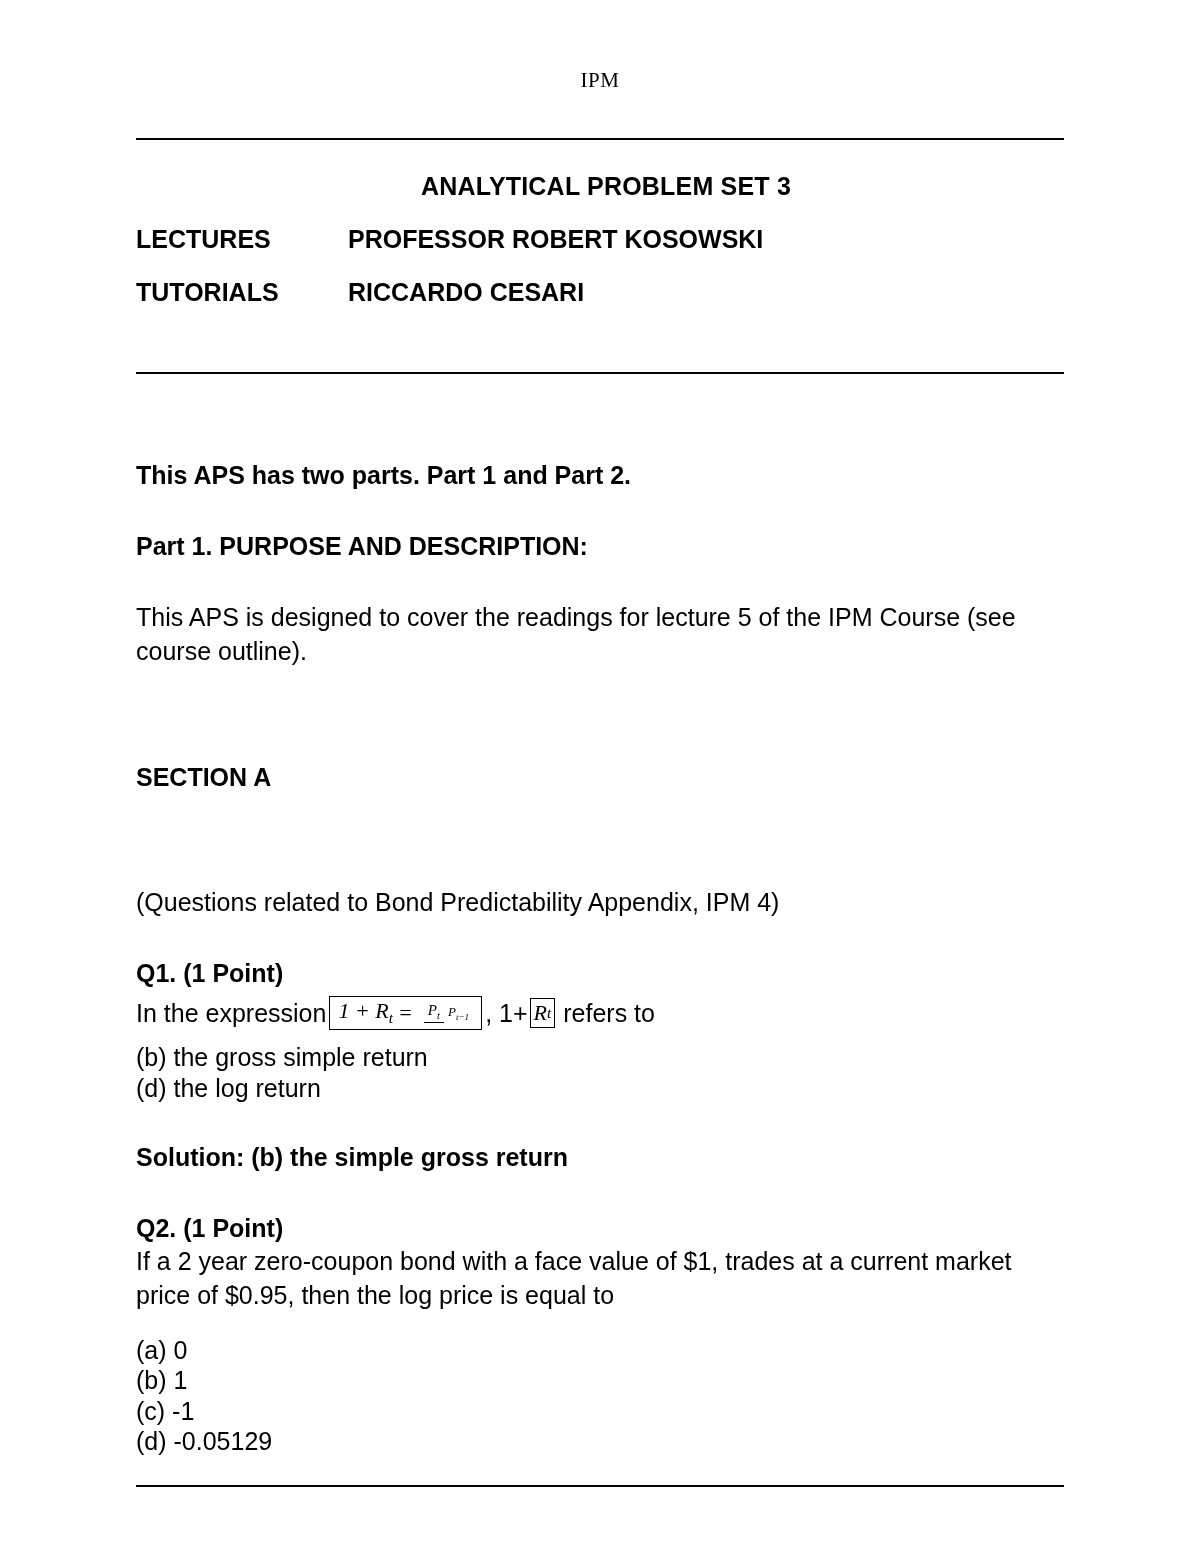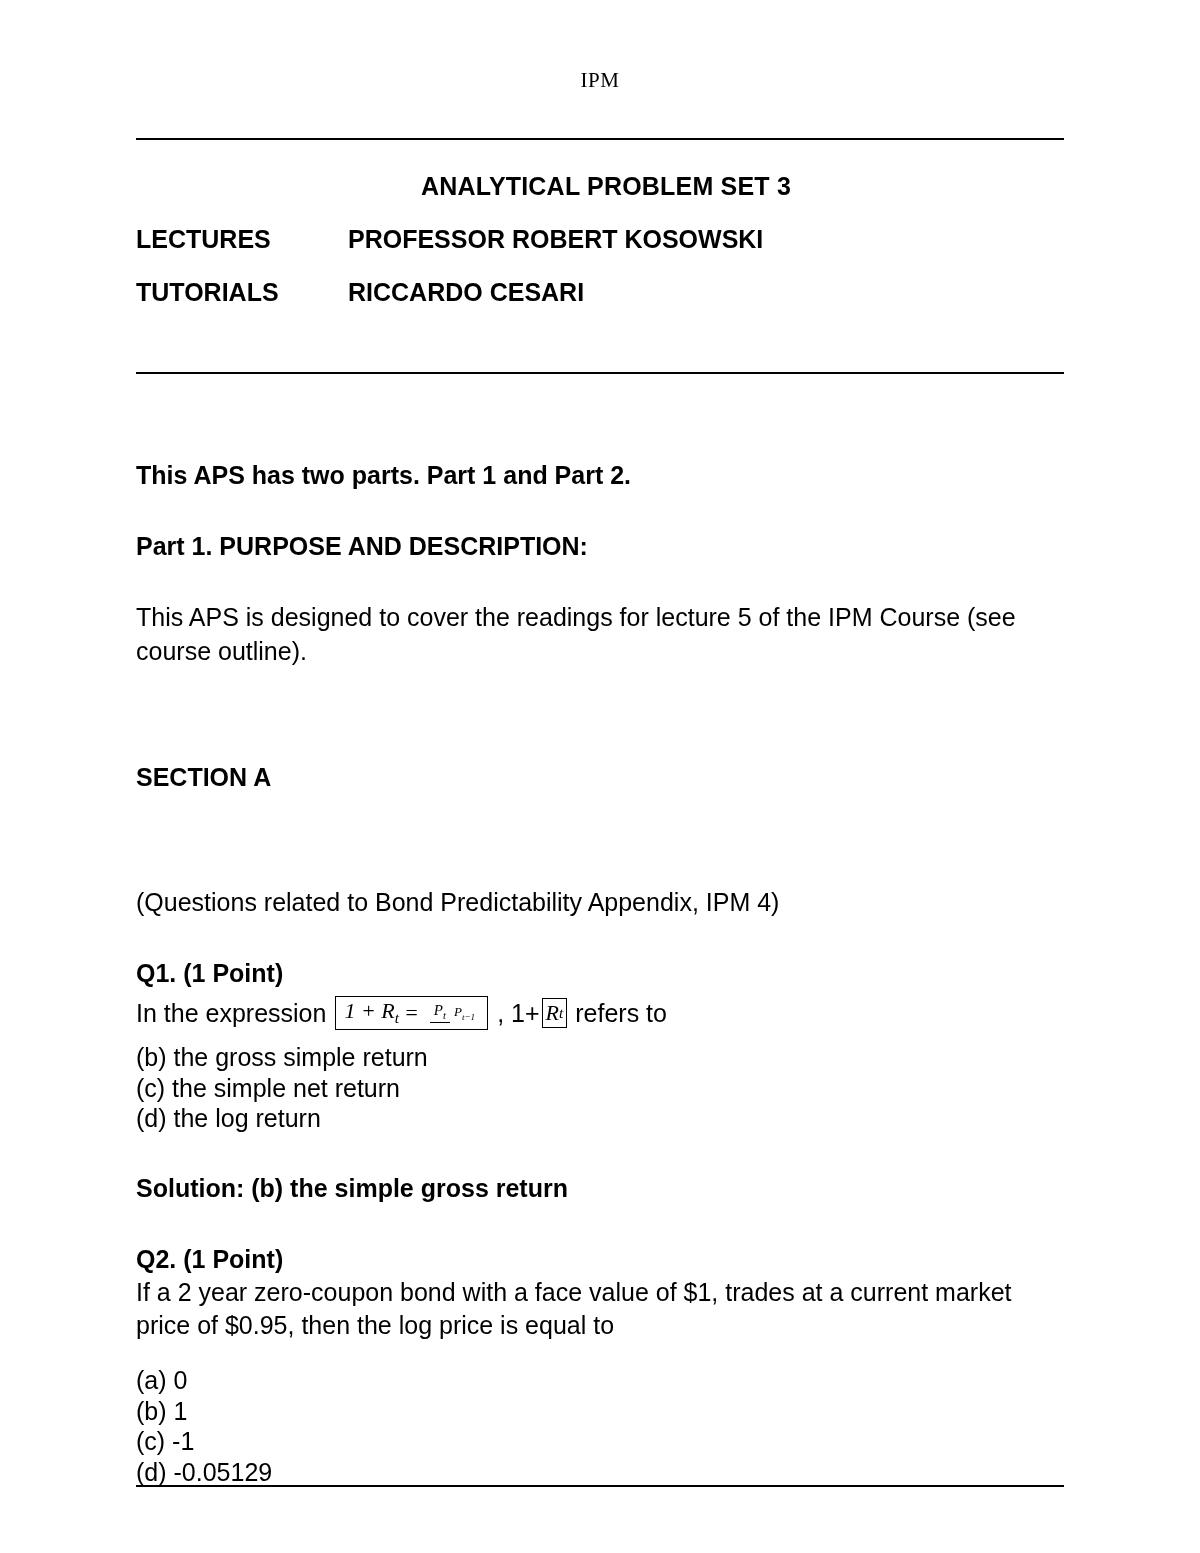--- a/index.html
+++ b/index.html
@@ -96,21 +96,21 @@
     align-items: center;
     flex-wrap: wrap;
     font-size: 25px;
     margin-top: 6px;
   }
   .formula-box {
     display: inline-flex;
     align-items: center;
     border: 1px solid #000;
     padding: 3px 8px 3px 8px;
-    margin: 0 9px;
+    margin: 0 3px;
     font-family: "Liberation Serif", serif;
     font-style: italic;
     font-size: 22px;
     line-height: 1;
   }
   .frac {
     display: inline-flex;
     flex-direction: row;
     align-items: center;
     justify-content: center;
@@ -200,21 +200,20 @@
         </span>
       </span>
       <span>,  1+</span>
       <span class="small-box">R<span class="sub">t</span></span>
       <span style="margin-left:6px">refers to</span>
     </div>
 
     <div class="gap-xsmall"></div>
 
     <p class="opt">(b) the gross simple return</p>
-    <p class="opt">(c) the simple net return</p>
     <p class="opt">(d) the log return</p>
 
     <div class="gap-med"></div>
 
     <p class="bold-line">Solution: (b) the simple gross return</p>
 
     <div class="gap-med"></div>
 
     <p class="bold-line">Q2. (1 Point)</p>
     <p class="plain-line">If a 2 year zero-coupon bond with a face value of $1, trades at a current market price of $0.95, then the log price is equal to</p>

